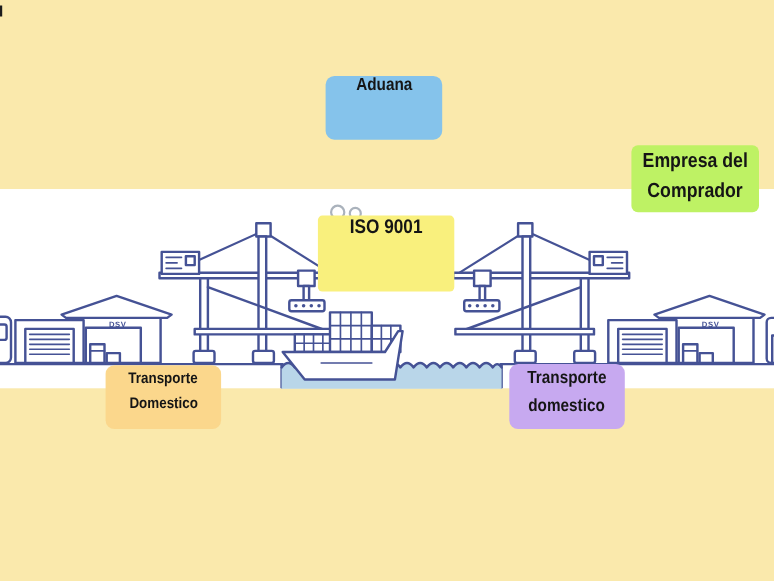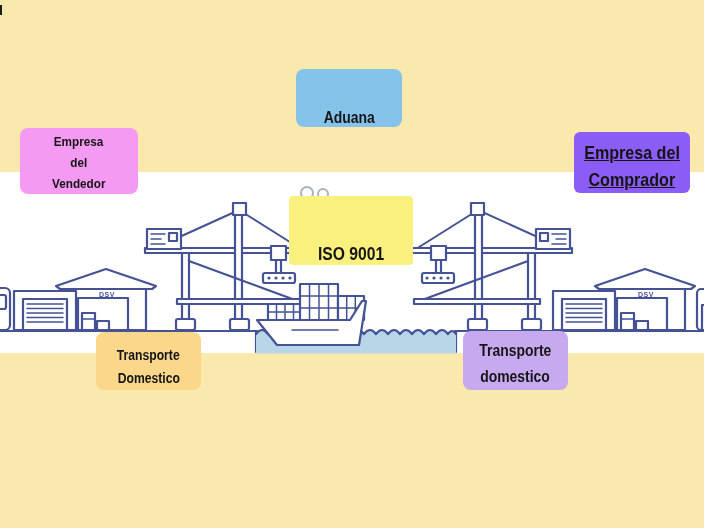--- a/index.html
+++ b/index.html
@@ -20,21 +20,21 @@
   .ln  { stroke:var(--line); stroke-width:2.2; fill:none; }
   .thin{ stroke-width:1.5; }
   .cbl { stroke:var(--line); stroke-width:2; fill:none; }
   .dot { fill:var(--line); stroke:none; }
   .wfill { fill:var(--water); stroke:none; }
   .gray { stroke:#aab2bc; stroke-width:2; fill:#fff; }
   text.sign { fill:var(--line); font:700 7px "Liberation Sans", sans-serif; letter-spacing:.5px; text-anchor:middle; }
 
   .label {
     position:absolute; display:flex; flex-direction:column;
-    align-items:center; justify-content:flex-end;
+    align-items:center; justify-content:flex-start;
     font-weight:700; color:#151515; text-align:center;
   }
   .label .t { display:block; transform:scaleX(.87); white-space:nowrap; }
   #box-aduana    { left:296px; top:69px;  width:106px; height:58px; border-radius:8px;  font-size:16px; }
   #box-vendedor  { left:20px;  top:128px; width:118px; height:66px; border-radius:8px;  font-size:13.5px; line-height:21px; }
   #box-comprador { left:574px; top:132px; width:116px; height:61px; border-radius:6px;  font-size:18.5px; line-height:27px; }
   #box-iso       { left:289px; top:196px; width:124px; height:69px; border-radius:4px; font-size:18px; }
   #box-tizq      { left:96px;  top:332px; width:105px; height:58px; border-radius:8px;  font-size:14px; line-height:23px; }
   #box-tder      { left:463px; top:331px; width:105px; height:59px; border-radius:8px;  font-size:16px; line-height:26px; }
 </style>
@@ -148,27 +148,22 @@
       <line class="ln thin" x1="338" y1="308" x2="364" y2="308"></line>
       <path class="st" d="M257,320 L350,320 L362,301 L366,301 L359,345 L277,345 Z"></path>
       <line class="ln thin" x1="292" y1="330" x2="338" y2="330"></line>
     </g>
   </svg>
 
   <div class="label" id="box-aduana" style="background: rgb(133, 195, 235);">
     <span class="t">Aduana</span>
   </div>
 
-  <div class="label" id="box-vendedor" style="background: rgb(244, 154, 243);">
-    <span class="t">Empresa</span>
-    <span class="t">del</span>
-    <span class="t">Vendedor</span>
-  </div>
 
-  <div class="label" id="box-comprador" style="background: #8b5cf6; text-decoration: underline;">
+  <div class="label" id="box-comprador" style="background: #bef264;">
     <span class="t">Empresa del</span>
     <span class="t">Comprador</span>
   </div>
 
   <div class="label" id="box-iso" style="background: rgb(249, 240, 125);">
     <span class="t">ISO 9001</span>
   </div>
 
   <div class="label" id="box-tizq" style="background: rgb(251, 215, 140);">
     <span class="t">Transporte</span>

